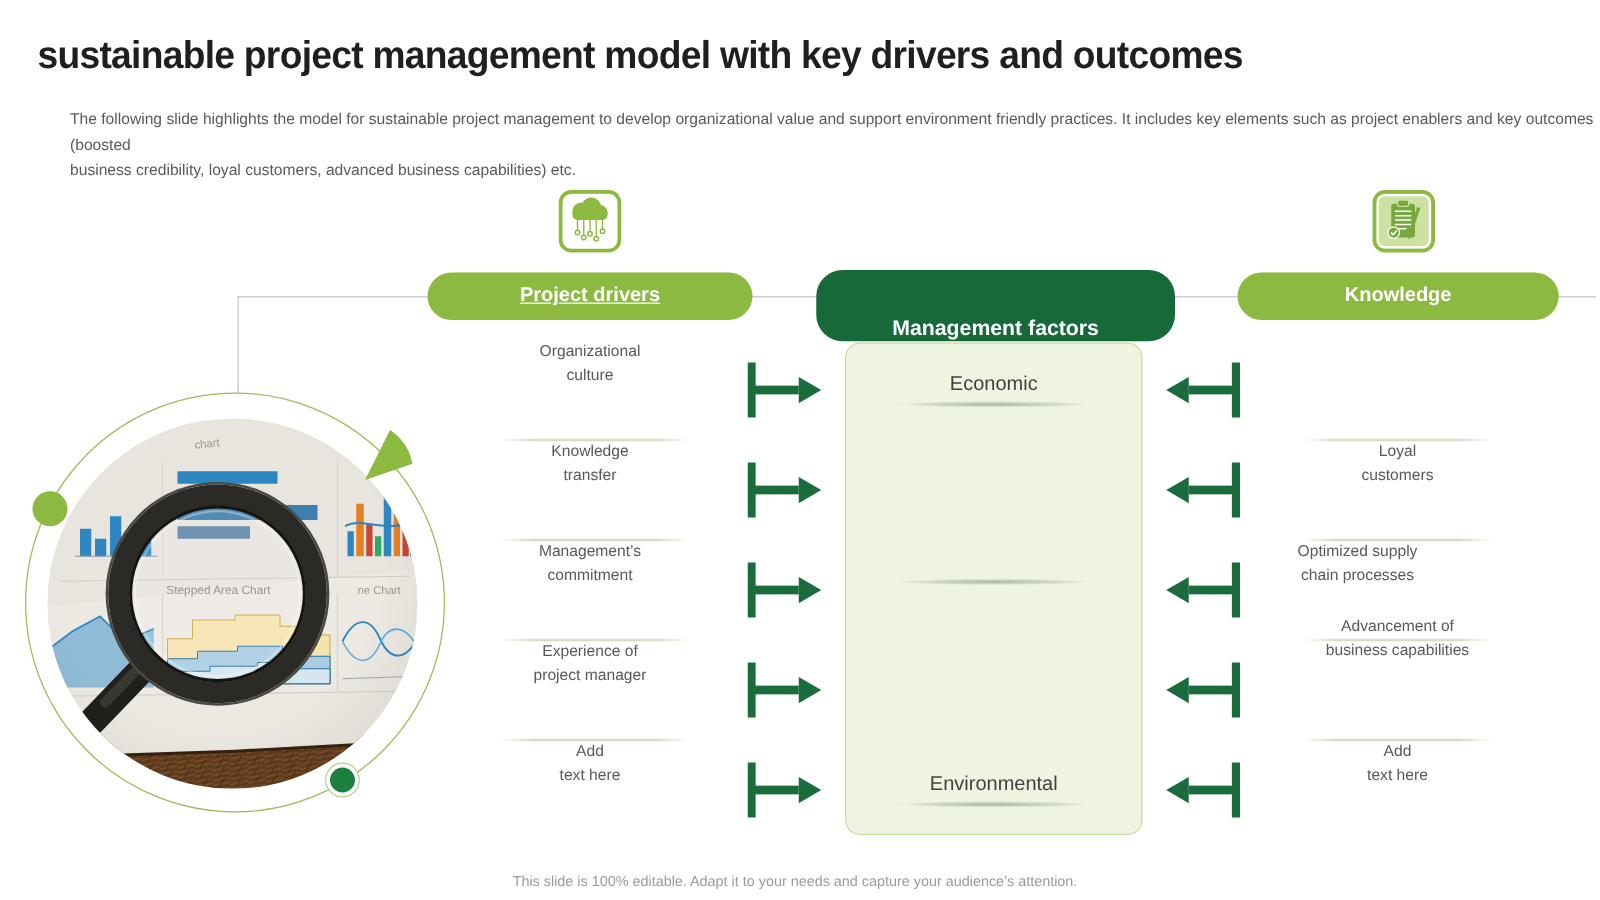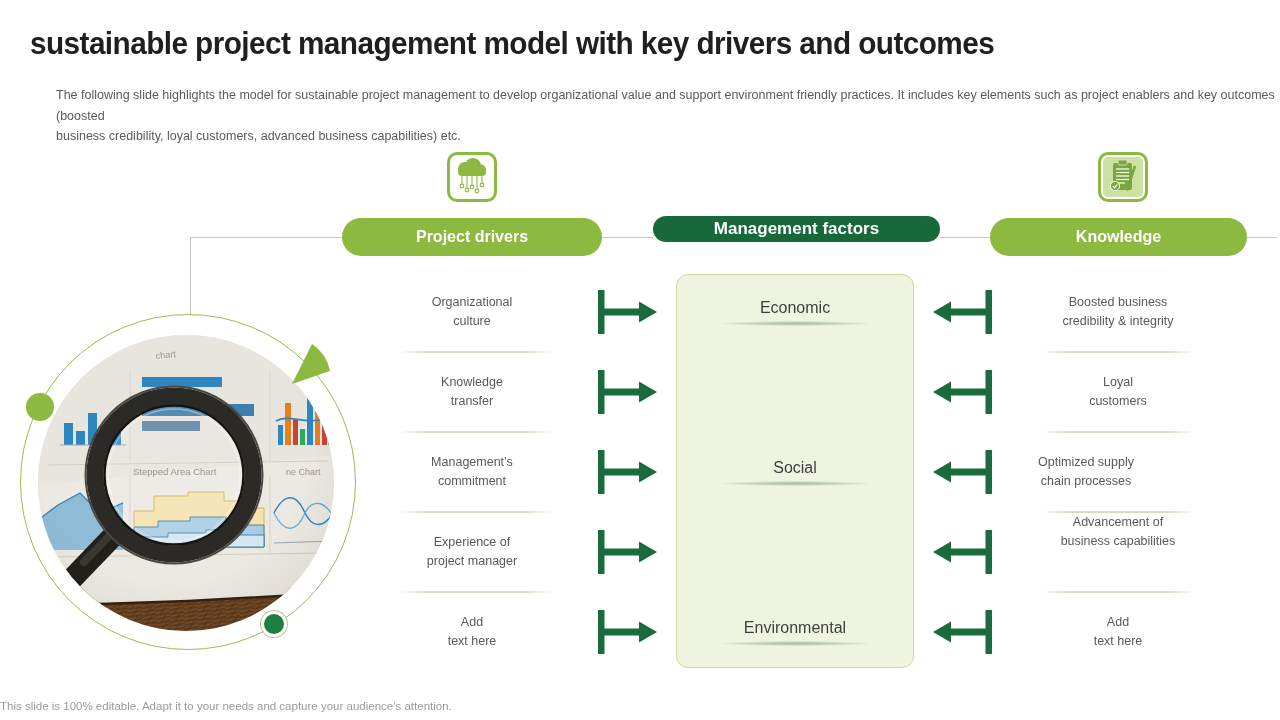--- a/index.html
+++ b/index.html
@@ -4,42 +4,42 @@
 <style>
   * { margin:0; padding:0; box-sizing:border-box; }
   html,body { background:#fff; }
   body { font-family:"Liberation Sans", sans-serif; }
   .slide { position:relative; width:1280px; height:720px; background:#fff; overflow:hidden; }
 
   .title { position:absolute; left:30px; top:26px; font-size:31px; font-weight:bold; color:#1f1f1f;
            letter-spacing:-0.6px; transform:scaleX(0.96); transform-origin:left center; white-space:nowrap; }
   .subtitle { position:absolute; left:30px; top:85px; width:1232px; font-size:12.5px; color:#5a5a5a;
               line-height:1.65; white-space:pre-line;margin-left:26px; }
-  .footer { position:absolute; left:0; top:700px; width:1272px; text-align:left; font-size:11.5px; color:#9b9b9b; }
+  .footer { position:absolute; left:0; top:700px; width:1272px; text-align:center; font-size:11.5px; color:#9b9b9b; }
 
   .conn { position:absolute; background:#c4c4c4; }
 
   .icon-box { position:absolute; width:50px; height:50px; border:3px solid #8cba41; border-radius:10px; }
   .icon-box.plain { background:#ffffff; }
   .icon-box.filled { background:#cde2a2; box-shadow:inset 0 0 0 2px #ffffff; }
   .icon-box svg { position:absolute; left:0; top:0; }
 
   .pill { position:absolute; display:flex; align-items:center; justify-content:center;
           color:#fff; font-weight:bold; }
   .pill.light { background:#8cba41; border-radius:19px; font-size:16px; }
   .pill.dark  { background:#17693a; border-radius:21px; font-size:17px; }
 
   .factors-panel { position:absolute; left:676px; top:274px; width:238px; height:394px;
                    background:#eff4e1; border:1px solid #c9db9f; border-radius:12px; }
   .factor { position:absolute; left:0; width:100%; text-align:center; }
   .factor .flabel { font-size:16px; font-weight:normal; color:#3f3f3f; }
   .factor .swoosh { margin:4px auto 0; width:150px; height:5px; border-radius:50%;
                     background:radial-gradient(ellipse at center, rgba(55,95,60,0.40) 0%, rgba(55,95,60,0.18) 45%, rgba(55,95,60,0) 75%); }
 
-  .item { position:absolute; display:flex; align-items:center; justify-content:center; height:80px; }
+  .item { position:absolute; display:flex; justify-content:center; height:80px; }
   .item .item-label { font-size:12.5px; color:#595959; line-height:1.55; text-align:center; white-space:pre-line; }
   .divider { position:absolute; height:2px;
              background:linear-gradient(to right, rgba(214,220,198,0) 0%, #d6dcc2 18%, #d6dcc2 82%, rgba(214,220,198,0) 100%); }
 
   .arrow { position:absolute; width:60px; height:46px; }
 
   .outer-ring { position:absolute; left:20px; top:314px; width:336px; height:336px;
                 border:1px solid #9bbb59; border-radius:50%; }
   .photo-circle { position:absolute; left:38px; top:335px; width:296px; height:296px;
                   border-radius:50%; overflow:hidden; background:#ece8e2; }
@@ -101,37 +101,36 @@
           <line x1="15" y1="24.5" x2="28" y2="24.5"></line>
         <line x1="15" y1="28" x2="24" y2="28"></line>
       </g>
       <line x1="34" y1="11" x2="27" y2="32" stroke="#76a83c" stroke-width="2.6"></line>
       <polygon points="26.2,33 25.5,36.5 28.6,34.2" fill="#76a83c"></polygon>
       <circle cx="14" cy="31" r="4.6" fill="#76a83c" stroke="#ffffff" stroke-width="1"></circle>
       <polyline points="11.8,31 13.5,32.8 16.4,29.4" fill="none" stroke="#ffffff" stroke-width="1.3"></polyline>
     </svg>
   </div>
 
-  <div class="pill light" style="left:342px; top:218px; width:260px; height:38px;">
+  <div class="pill light" style="left:342px; top:218px; width:260px; height:38px;text-decoration:underline;">
     <span>Project drivers</span>
   </div>
-  <div class="pill dark" style="left:653px; top:216px; width:287px; height:26px;">
+  <div class="pill dark" style="left:653px; top:216px; width:287px; height:57px;align-items:flex-end;">
     <span>Management factors</span>
   </div>
   <div class="pill light" style="left:990px; top:218px; width:257px; height:38px;">
     <span>Knowledge</span>
   </div>
 
   <div class="factors-panel">
     <div class="factor" style="top:24px;">
       <div class="flabel">Economic</div>
       <div class="swoosh"></div>
     </div>
     <div class="factor" style="top:184px;">
-      <div class="flabel">Social</div>
       <div class="swoosh"></div>
     </div>
     <div class="factor" style="top:344px;">
       <div class="flabel">Environmental</div>
       <div class="swoosh"></div>
     </div>
   </div>
 
   <div class="item" style="left:397px; top:272px; width:150px;">
       <div class="item-label">Organizational
@@ -152,24 +151,20 @@
   <div class="item" style="left:397px; top:592px; width:150px;">
       <div class="item-label">Add
 text here</div>
     </div>
 
   <div class="divider" style="left:400px; top:351px; width:152px;"></div>
   <div class="divider" style="left:400px; top:431px; width:152px;"></div>
   <div class="divider" style="left:400px; top:511px; width:152px;"></div>
   <div class="divider" style="left:400px; top:591px; width:152px;"></div>
 
-  <div class="item" style="left:1040px; top:272px; width:156px;">
-      <div class="item-label">Boosted business
-credibility &amp; integrity</div>
-    </div>
   <div class="item" style="left:1040px; top:352px; width:156px;">
       <div class="item-label">Loyal
 customers</div>
     </div>
   <div class="item" style="left:1008px; top:432px; width:156px;">
       <div class="item-label">Optimized supply
 chain processes</div>
     </div>
   <div class="item" style="left:1040px; top:492px; width:156px;">
       <div class="item-label">Advancement of

